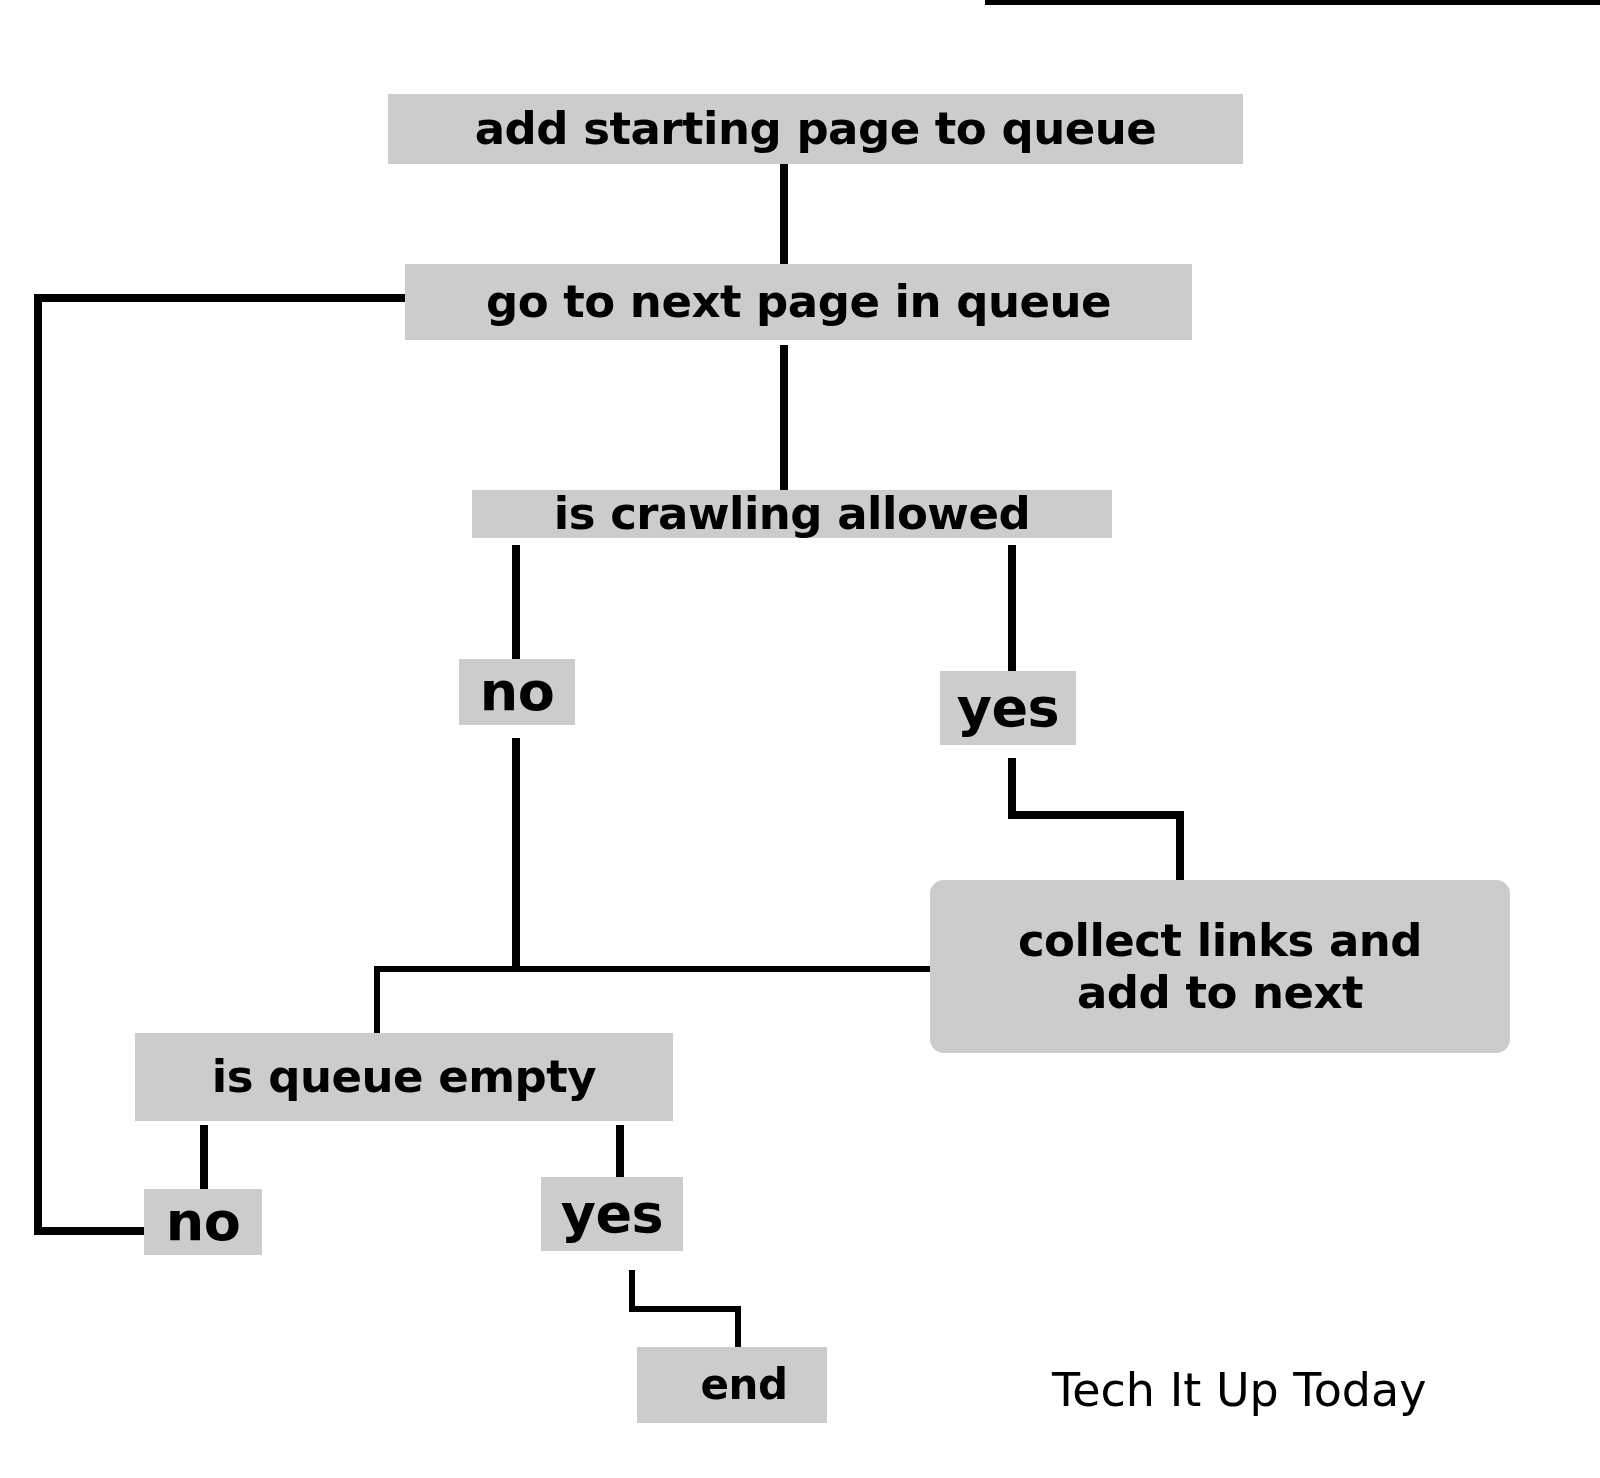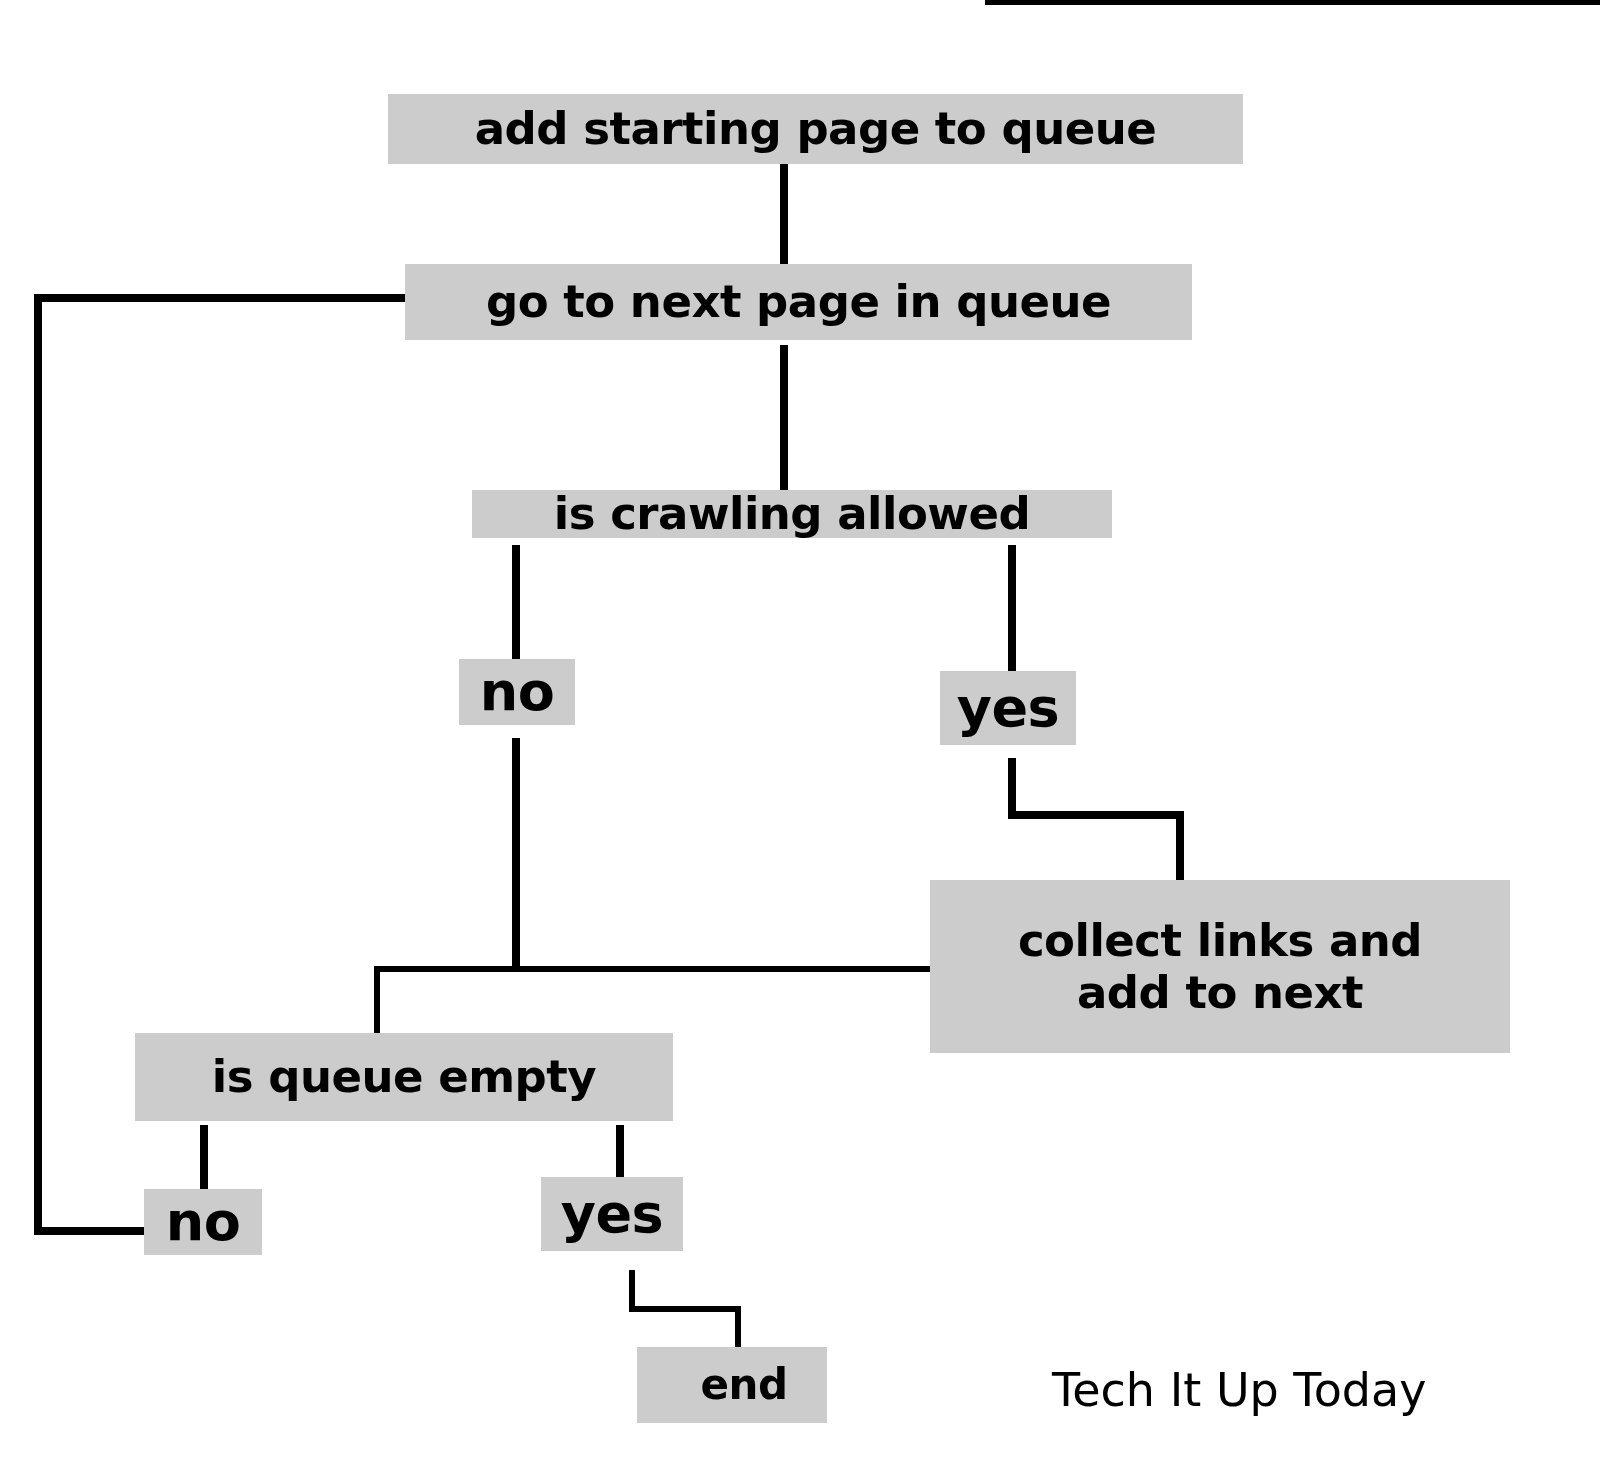--- a/index.html
+++ b/index.html
@@ -107,21 +107,21 @@
   </div>
 
   <div class="node label" style="left:459px; top:659px; width:116px; height:66px;">
     <span>no</span>
   </div>
 
   <div class="node label" style="left:940px; top:671px; width:136px; height:74px;">
     <span>yes</span>
   </div>
 
-  <div class="node process2" style="left:930px; top:880px; width:580px; height:173px;">
+  <div class="node process2" style="left:930px; top:880px; width:580px; height:173px;border-radius:14px;">
     <span>collect links and</span>
     <span>add to next</span>
   </div>
 
   <div class="node decision" style="left:135px; top:1033px; width:538px; height:88px;">
     <span>is queue empty</span>
   </div>
 
   <div class="node label" style="left:144px; top:1189px; width:118px; height:66px;">
     <span>no</span>

